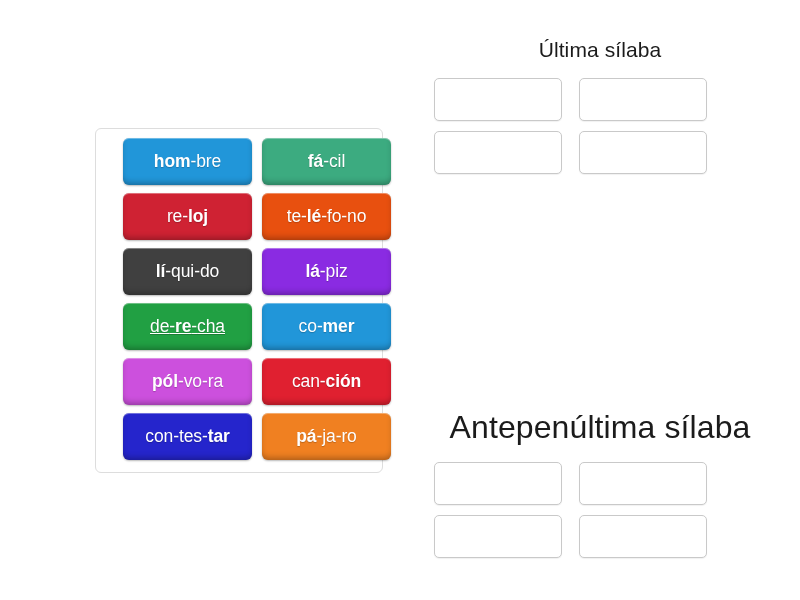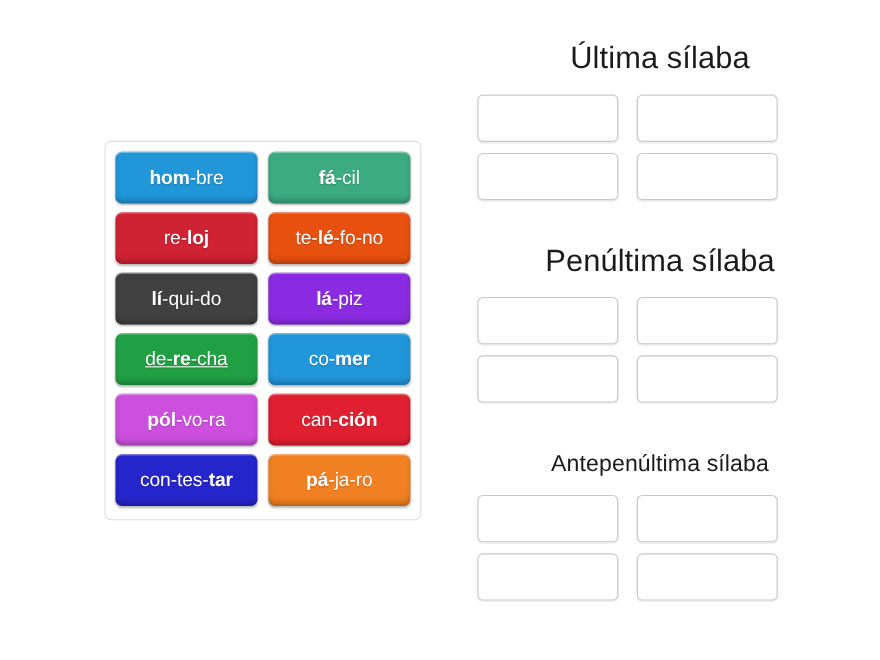--- a/index.html
+++ b/index.html
@@ -49,40 +49,41 @@
     font-size: 17.5px;
     letter-spacing: -0.1px;
     white-space: nowrap;
     cursor: move;
     user-select: none;
     box-shadow: inset 0 1px 0 rgba(255,255,255,0.35),
                 inset 0 -4px 6px -2px rgba(0,0,0,0.30),
                 0 1px 2px rgba(0,0,0,0.28);
     text-shadow: 0 1px 1px rgba(0,0,0,0.22);
     overflow: hidden;
+    margin-left: 18px;
   }
 
   .tile .st { font-weight: bold; }
   .tile .un { font-weight: normal; }
   .tile .sep { font-weight: normal; }
 
   
   #drop-area {
     position: absolute;
     left: 400px;
     top: 0;
     width: 400px;
     height: 600px;
   }
 
   .category { position: absolute; left: 0; width: 400px; }
 
   .category-title {
     text-align: center;
-    font-size: 28px;
+    font-size: 21px;
     font-weight: normal;
     color: #1b1b1b;
     line-height: 1.1;
     letter-spacing: 0.1px;
   }
 
   .dropzone-grid {
     margin-top: 12px;
     display: flex;
     flex-wrap: wrap;
@@ -99,21 +100,21 @@
     background: #ffffff;
     border: 1px solid #c9c9c9;
     border-radius: 5px;
     box-shadow: 0 1px 1px rgba(0,0,0,0.06);
   }
 
   #cat-ultima      { top: 38px; }
   #cat-penultima   { top: 222px; }
   #cat-antepenultima { top: 410px; }
 
-  #cat-antepenultima .category-title { font-size: 21px; }
+  #cat-antepenultima .category-title { font-size: 32px; }
 </style>
 </head>
 <body>
 
 <div id="tile-tray">
     <div class="tile-cell">
       <div class="tile" style="background: rgb(33, 150, 217);">
         <span class="st">hom</span>
         <span class="sep">-</span>
         <span class="un">bre</span>
@@ -225,37 +226,20 @@
         </div>
         <div class="dropzone-cell">
           <div class="dropzone"></div>
         </div>
         <div class="dropzone-cell">
           <div class="dropzone"></div>
         </div>
       </div>
   </div>
 
-  <div class="category" id="cat-penultima">
-    <div class="category-title">Penúltima sílaba</div>
-    <div class="dropzone-grid">
-        <div class="dropzone-cell">
-          <div class="dropzone"></div>
-        </div>
-        <div class="dropzone-cell">
-          <div class="dropzone"></div>
-        </div>
-        <div class="dropzone-cell">
-          <div class="dropzone"></div>
-        </div>
-        <div class="dropzone-cell">
-          <div class="dropzone"></div>
-        </div>
-      </div>
-  </div>
 
   <div class="category" id="cat-antepenultima">
     <div class="category-title">Antepenúltima sílaba</div>
     <div class="dropzone-grid">
         <div class="dropzone-cell">
           <div class="dropzone"></div>
         </div>
         <div class="dropzone-cell">
           <div class="dropzone"></div>
         </div>

